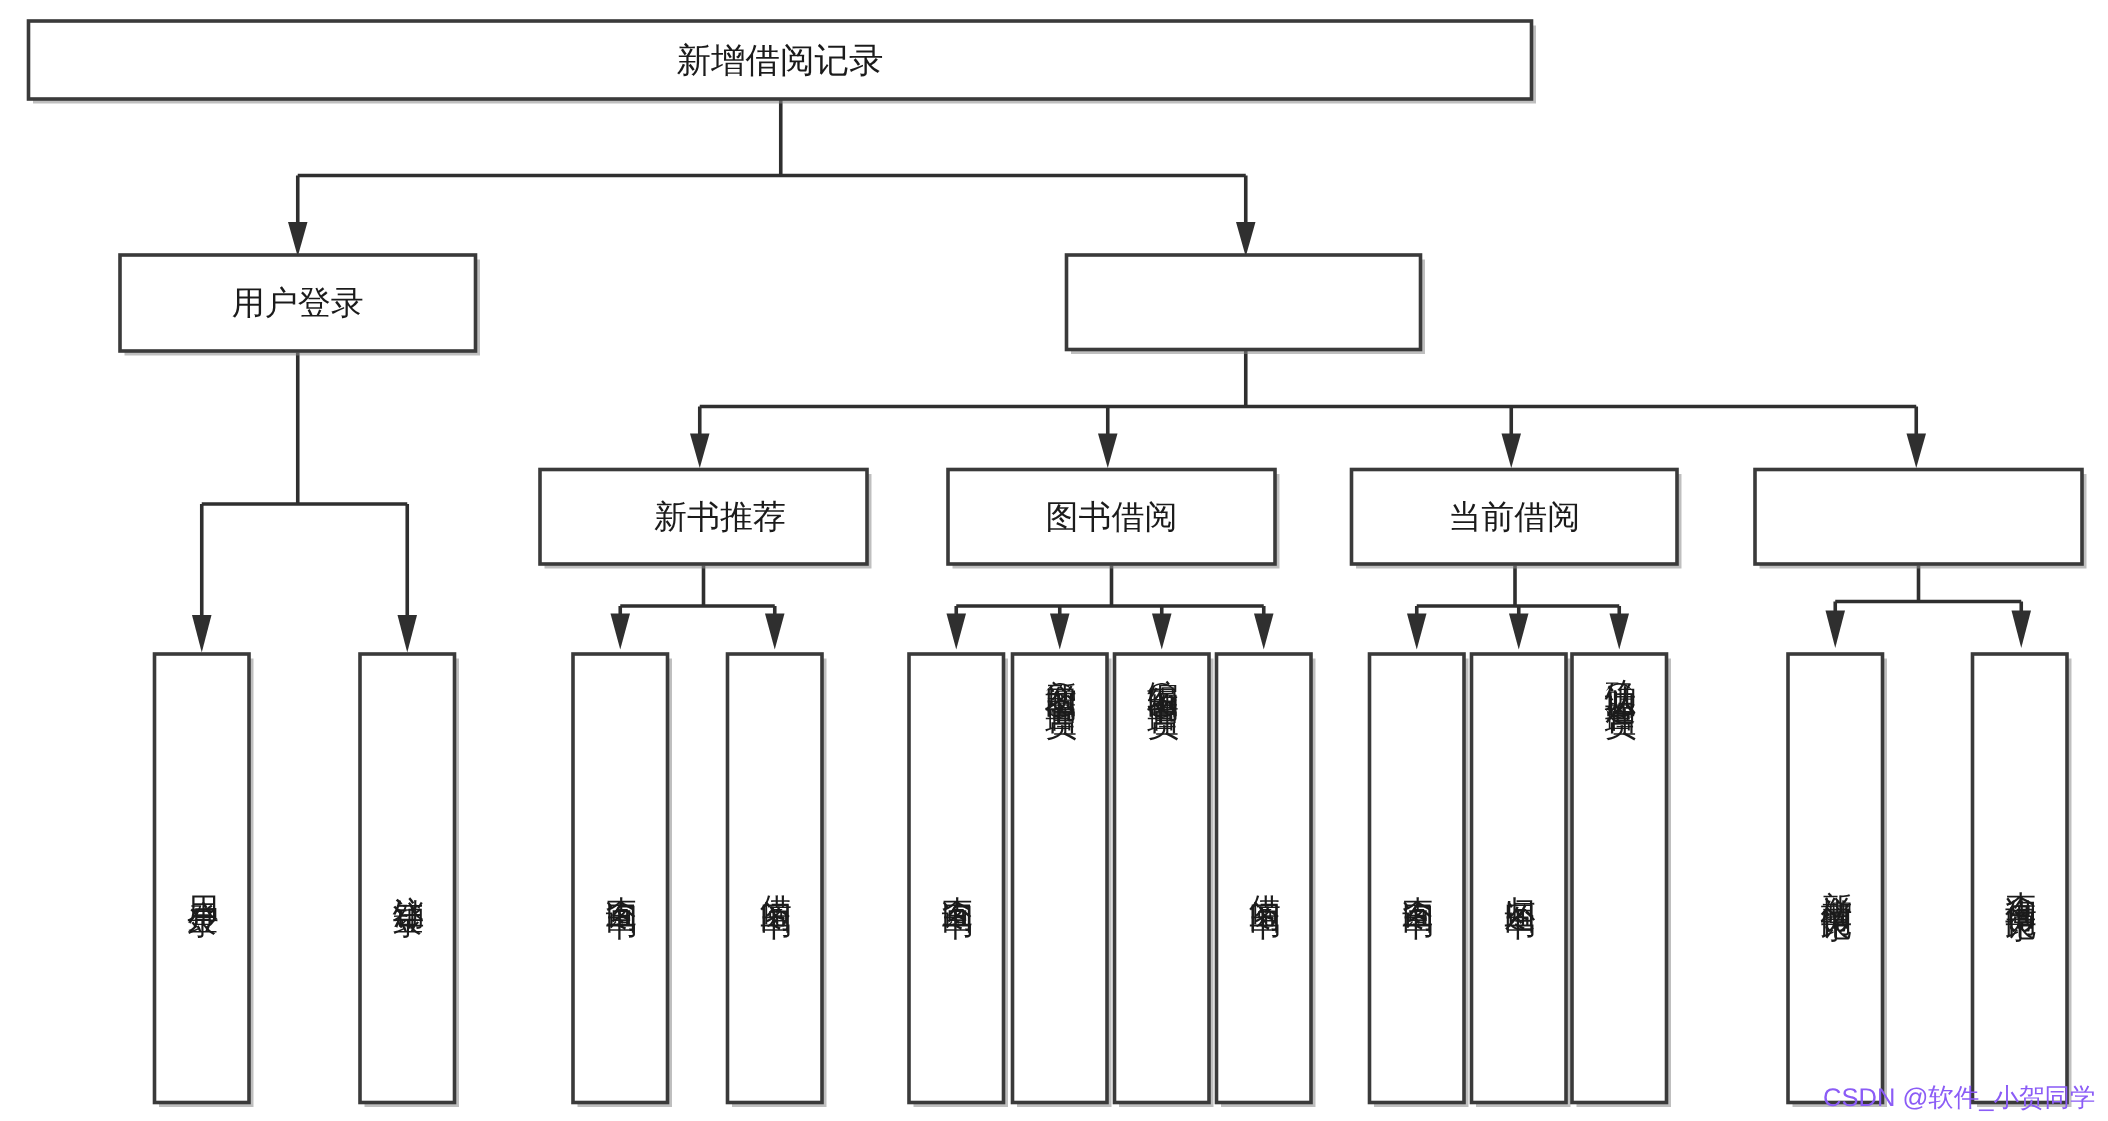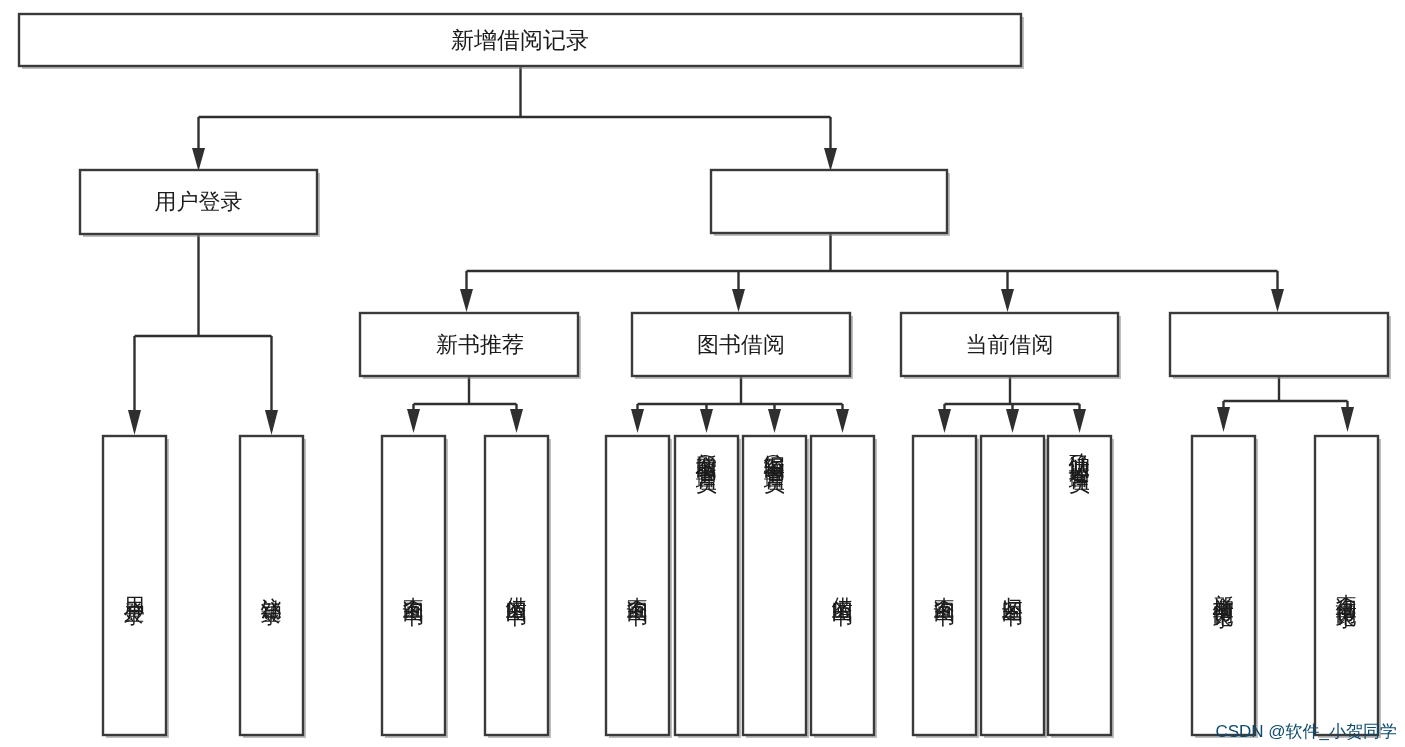--- a/index.html
+++ b/index.html
@@ -72,21 +72,21 @@
   }
   .title-text {
     font-size: 23px;
   }
   .watermark {
     position: absolute;
     right: 8px;
     bottom: 4px;
     font-family: "Liberation Sans", "DejaVu Sans", sans-serif;
     font-size: 17px;
-    color: #0c4a6e;
+    color: #8b5cf6;
     white-space: nowrap;
     pointer-events: none;
   }
 </style>
 </head>
 <body>
 
 <div id="chart-root">
 
   <svg width="1405" height="747" viewBox="0 0 1405 747" xmlns="http://www.w3.org/2000/svg">

